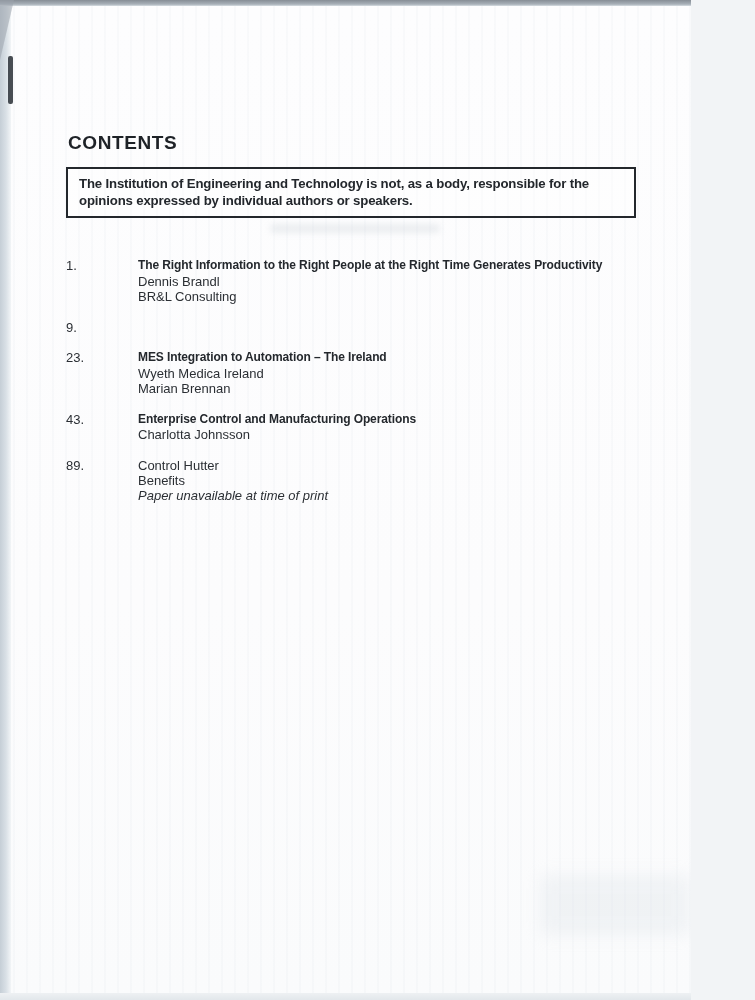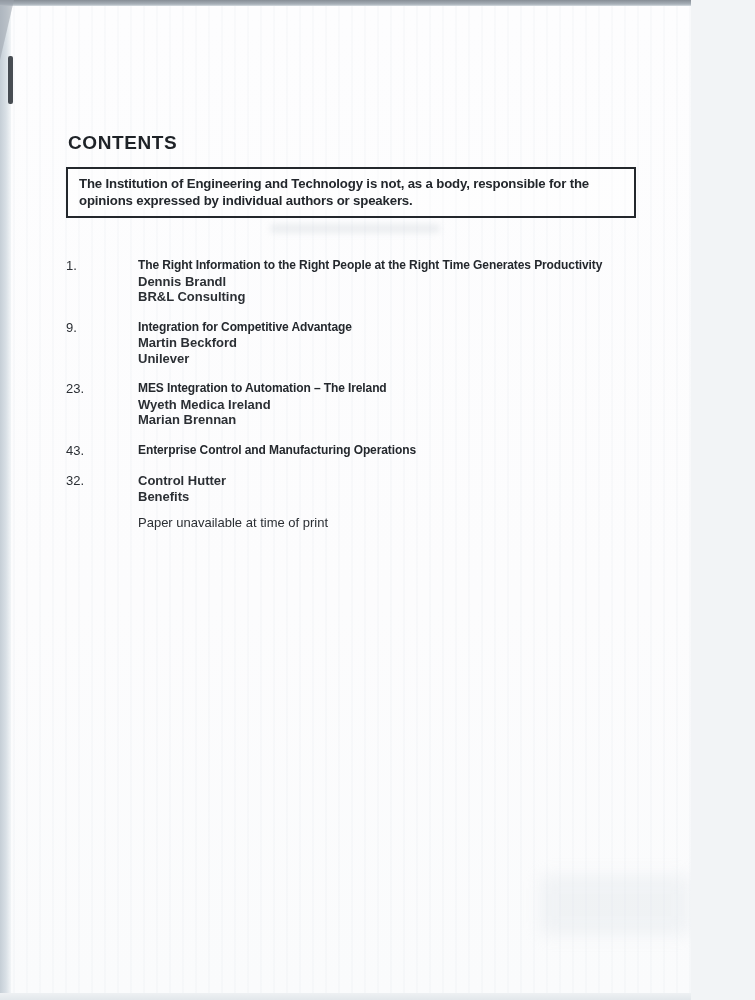--- a/index.html
+++ b/index.html
@@ -79,24 +79,24 @@
   .entry-number {
     width: 72px; flex: 0 0 72px;
     font-size: 13px; line-height: 15.5px; color: #2b2f34;
   }
   .entry-body { flex: 1 1 auto; }
   .entry-title {
     font-size: 12px; font-weight: bold; line-height: 15.7px;
     letter-spacing: -0.1px; max-width: 510px; color: #24282d;
   }
   .entry-authors .author {
-    font-size: 13px; line-height: 15.4px; color: #2b2f34; font-weight: bold;
+    font-size: 13px; line-height: 15.4px; color: #2b2f34;
   }
   .entry-note {
-    font-size: 13px; line-height: 15.4px; color: #2b2f34; margin-top: 11px;
+    font-size: 13px; line-height: 15.4px; font-style: italic; color: #2b2f34;
   }
 </style>
 </head>
 <body>
 
 <div class="scan-page">
 
   <div class="edge-left"></div>
   <div class="edge-top"></div>
   <div class="corner-tl"></div>
@@ -119,54 +119,47 @@
         <div class="entry-authors">
             <div class="author">Dennis Brandl</div>
             <div class="author">BR&amp;L Consulting</div>
           </div>
 
       </div>
     </div>
 
     <div class="toc-entry">
       <div class="entry-number">9.</div>
-      <div class="entry-body">
-        <div class="entry-title">Integration for Competitive Advantage</div>
-        <div class="entry-authors">
-            <div class="author">Martin Beckford</div>
-            <div class="author">Unilever</div>
-          </div>
-
-      </div>
     </div>
 
     <div class="toc-entry">
       <div class="entry-number">23.</div>
       <div class="entry-body">
         <div class="entry-title">MES Integration to Automation – The Ireland</div>
         <div class="entry-authors">
             <div class="author">Wyeth Medica Ireland</div>
             <div class="author">Marian Brennan</div>
           </div>
 
       </div>
     </div>
 
     <div class="toc-entry">
       <div class="entry-number">43.</div>
       <div class="entry-body">
         <div class="entry-title">Enterprise Control and Manufacturing Operations</div>
         <div class="entry-authors">
+            <div class="author">Charlotta Johnsson</div>
           </div>
 
       </div>
     </div>
 
     <div class="toc-entry">
-      <div class="entry-number">32.</div>
+      <div class="entry-number">89.</div>
       <div class="entry-body">
         <div class="entry-authors">
             <div class="author">Control Hutter</div>
             <div class="author">Benefits</div>
           </div>
         <div class="entry-note">Paper unavailable at time of print</div>
       </div>
     </div>
   </div>
 

